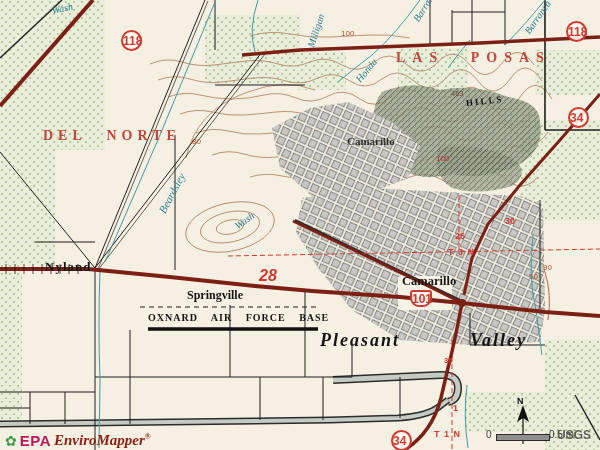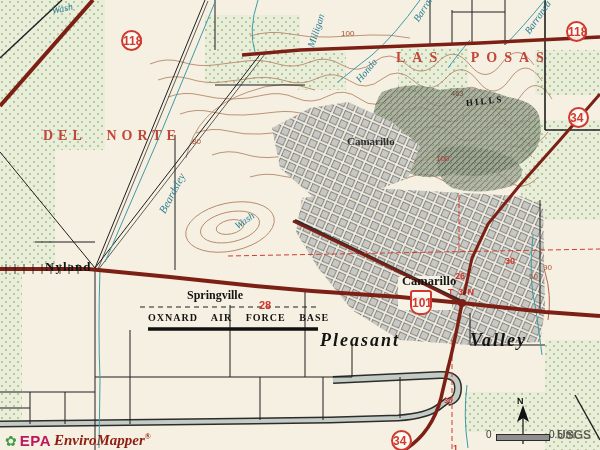--- a/index.html
+++ b/index.html
@@ -6,26 +6,26 @@
   #stage{position:relative;width:600px;height:450px;overflow:hidden;
          background:#f5f0e1;font-family:"Liberation Serif",serif;
          -webkit-user-select:none;user-select:none;}
   #basemap{position:absolute;left:0;top:0;}
   .lbl{position:absolute;white-space:nowrap;line-height:1;}
   .lbl-region{color:#c0473a;font-weight:bold;font-size:14px;}
   .lbl-place{color:#141414;font-weight:bold;font-size:12px;}
   .lbl-pv{color:#141414;font-weight:bold;font-style:italic;font-size:18px;letter-spacing:2px;}
   .lbl-stream{color:#2b7f96;font-style:italic;font-size:10px;transform-origin:0 50%;}
   .lbl-contour{color:#a8512f;font-family:"Liberation Sans",sans-serif;font-size:8px;text-align:center;}
-  .lbl-plss{color:#d0372e;font-family:"Liberation Sans",sans-serif;font-size:9px;font-weight:bold;margin-top:40px;}
+  .lbl-plss{color:#d0372e;font-family:"Liberation Sans",sans-serif;font-size:9px;font-weight:bold;}
   .shield{position:absolute;box-sizing:border-box;border:2px solid #cf3a30;background:rgba(255,252,245,.9);
           color:#cf3a30;font-family:"Liberation Sans",sans-serif;font-weight:bold;font-size:12px;
           display:flex;align-items:center;justify-content:flex-start;}
   .shield-circle{width:21px;height:21px;border-radius:50%;}
-  .shield-us{width:22px;height:25px;border-radius:3px 3px 9px 9px;}
+  .shield-us{width:22px;height:17px;border-radius:3px 3px 9px 9px;}
   .attr{position:absolute;display:flex;align-items:center;gap:3px;}
   .epa-flower{color:#3f9b47;font-size:14px;font-family:"DejaVu Sans",sans-serif;line-height:1;}
   .epa-word{color:#be185d;font-family:"Liberation Sans",sans-serif;font-weight:bold;font-size:15px;letter-spacing:.5px;}
   .envmapper{color:#8e1d12;font-family:"Liberation Serif",serif;font-weight:bold;font-style:italic;font-size:15px;}
   .envmapper sup{font-size:8px;}
   .scale-num{position:absolute;color:#3c3c3c;font-family:"Liberation Sans",sans-serif;font-size:10px;}
   .scale-bar{position:absolute;left:496px;top:434px;width:52px;height:5px;background:#8f8f8f;border:1px solid #2b2b2b;}
   .usgs{position:absolute;color:#55514b;font-family:"Liberation Sans",sans-serif;font-weight:bold;font-size:12px;opacity:.9;}
   .north-n{position:absolute;color:#111;font-family:"Liberation Sans",sans-serif;font-size:9px;font-weight:bold;}
 </style>
@@ -209,21 +209,21 @@
   <div class="lbl lbl-stream" style="left:162px;top:207px;font-size:11px;transform:rotate(-62deg);">Beardsley</div>
   <div class="lbl lbl-stream" style="left:236px;top:222px;transform:rotate(-35deg);">Wash</div>
 
   <div class="lbl lbl-contour" style="left:341px;top:30px;">100</div>
   <div class="lbl lbl-contour" style="left:192px;top:138px;">80</div>
   <div class="lbl lbl-contour" style="left:543px;top:264px;">90</div>
   <div class="lbl lbl-contour" style="left:529px;top:273px;">50</div>
   <div class="lbl lbl-contour" style="left:436px;top:155px;color:#c03535;">100</div>
   <div class="lbl lbl-contour" style="left:451px;top:90px;color:#6b4a35;font-size:7.5px;">463</div>
 
-  <div class="lbl lbl-plss" style="left:259px;top:260px;font-size:11px;">28</div>
+  <div class="lbl lbl-plss" style="left:259px;top:268px;font-size:16px;font-style:italic;">28</div>
   <div class="lbl lbl-plss" style="left:455px;top:232px;">26</div>
   <div class="lbl lbl-plss" style="left:505px;top:217px;">30</div>
   <div class="lbl lbl-plss" style="left:448px;top:248px;letter-spacing:1px;">T 3 N</div>
   <div class="lbl lbl-plss" style="left:444px;top:357px;font-size:7.5px;">36</div>
   <div class="lbl lbl-plss" style="left:453px;top:404px;">1</div>
   <div class="lbl lbl-plss" style="left:434px;top:430px;letter-spacing:1px;">T 1 N</div>
 
   <div class="shield shield-circle" style="left:121px;top:30px;">
     <span>118</span>
   </div>

